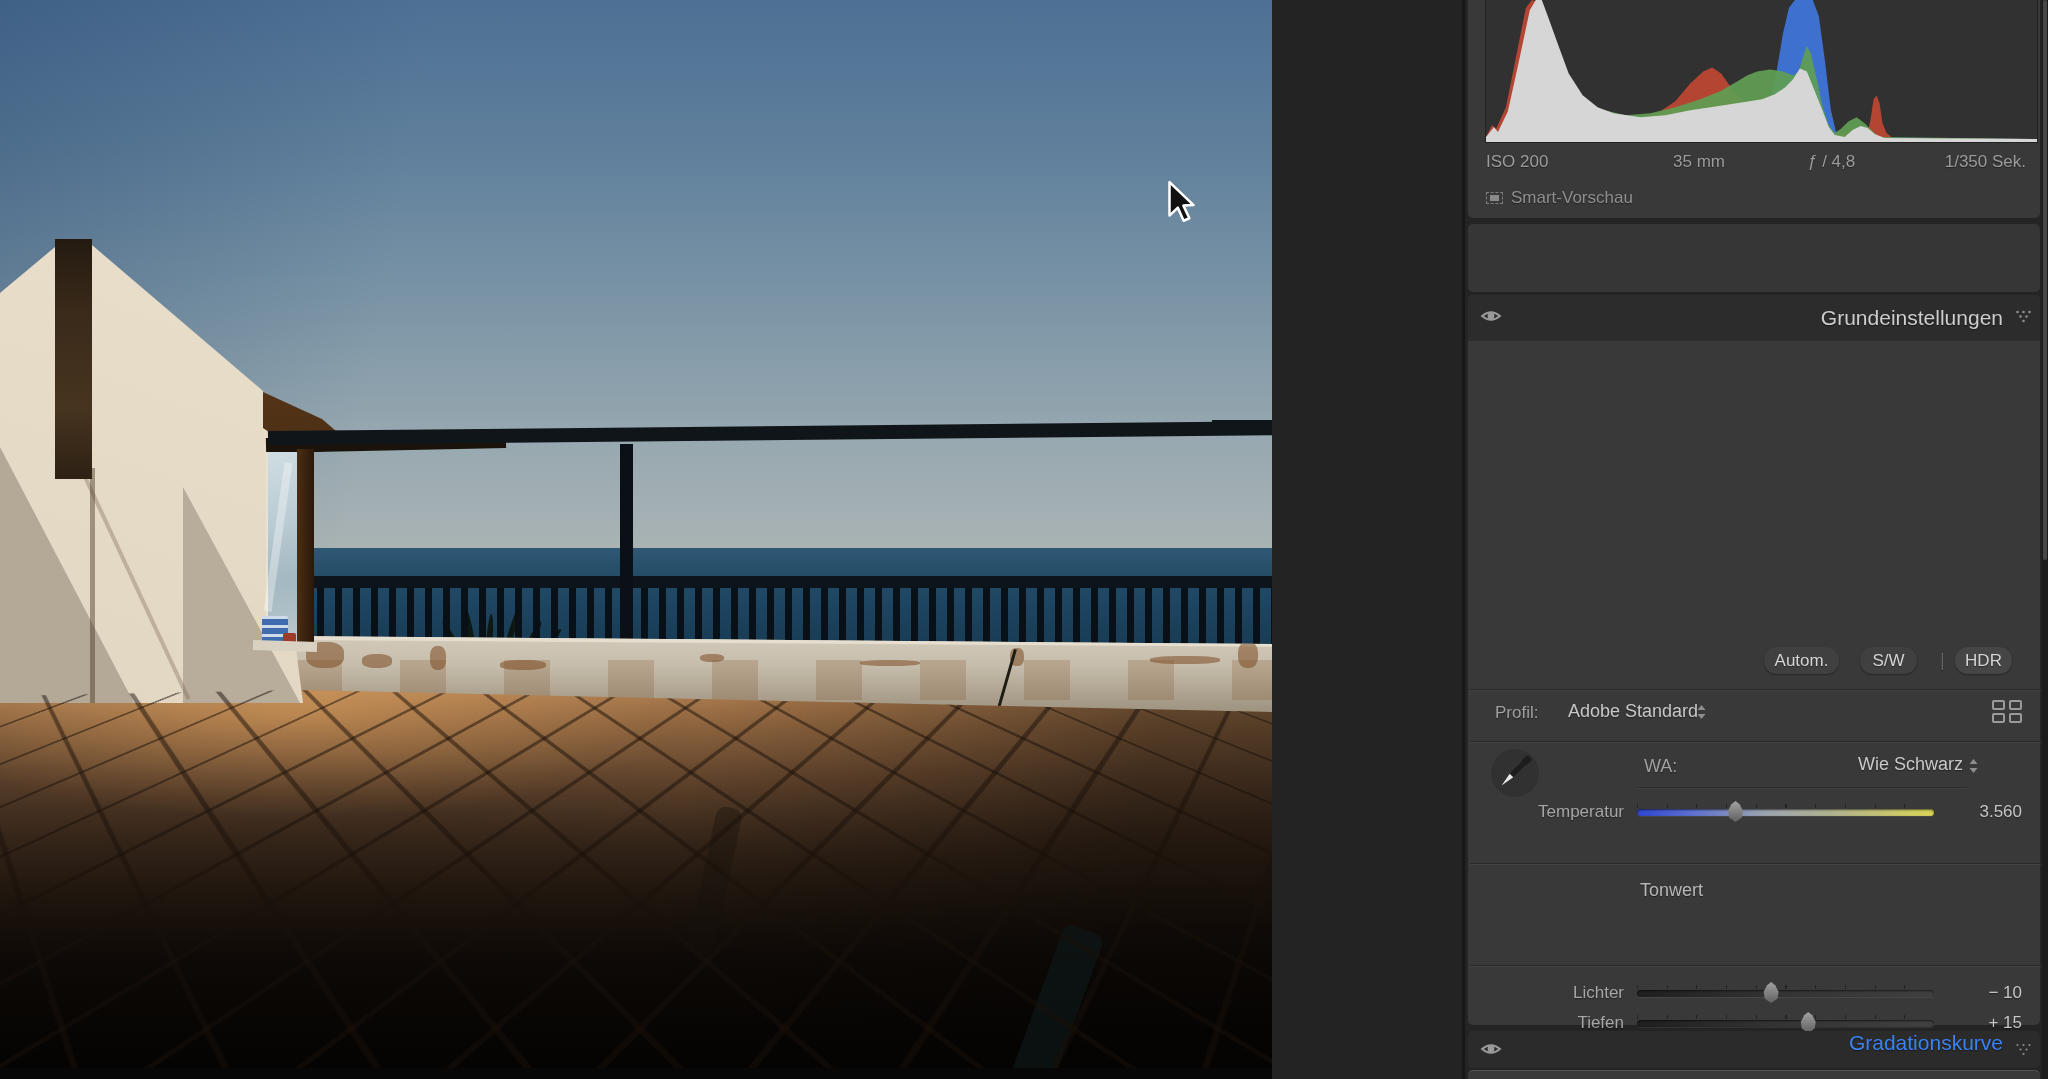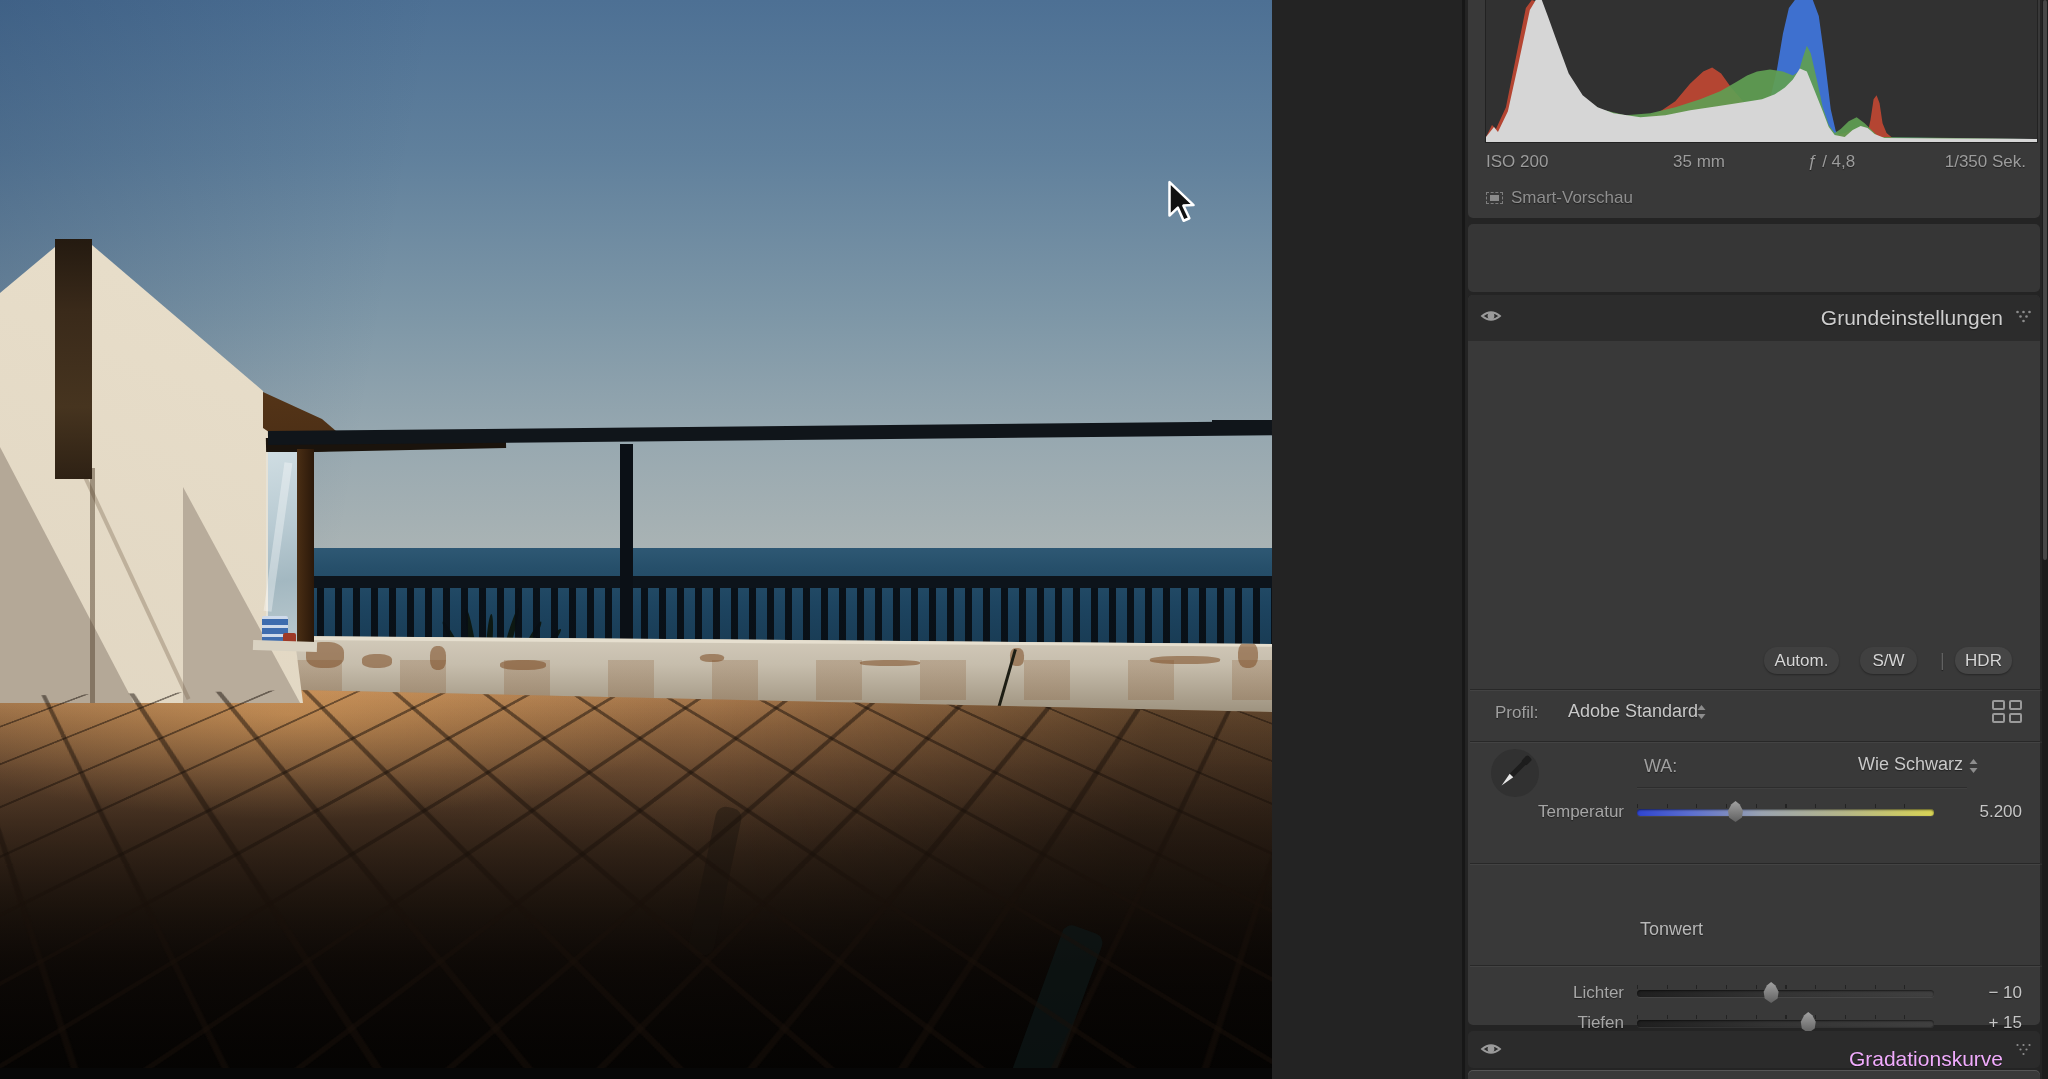--- a/index.html
+++ b/index.html
@@ -341,25 +341,25 @@
           <path d="M5.5,15 L9.5,10 L1.5,10 Z" fill="#8d8d8d"></path>
       </svg>
       <div class="subline" style="top:492px;"></div>
 
       <div class="srow" style="top:502px;">
         <span class="slbl">Temperatur</span>
         <div class="ticks"></div>
         <div class="track temp">
             <span class="thumb" style="left: 33%;"></span>
           </div>
-        <span class="sval">5.200</span>
+        <span class="sval">3.560</span>
       </div>
       <div class="divline" style="top:568px;"></div>
 
-      <div class="sec-head" style="top:585px;margin-top:39px;">Tonwert</div>
+      <div class="sec-head" style="top:585px;">Tonwert</div>
       <div class="divline" style="top:670px;"></div>
 
       <div class="srow" style="top:683px;">
         <span class="slbl">Lichter</span>
         <div class="ticks"></div>
         <div class="track">
             <span class="thumb" style="left: 45%;"></span>
           </div>
         <span class="sval">− 10</span>
       </div>
@@ -386,21 +386,21 @@
         <span class="sval">+ 25</span>
       </div>
 
     </div>
 
     <div class="pbox" style="top:1031px;height:37px;background:#2b2b2b;">
       <svg class="eye-ic" style="top:9px;" width="22" height="18" viewBox="0 0 22 18">
         <path d="M2,9 Q11,1.5 20,9 Q11,16.5 2,9 Z" fill="none" stroke="#9a9a9a" stroke-width="1.8"></path>
         <circle cx="11" cy="9" r="3.4" fill="#9a9a9a"></circle>
       </svg>
-      <span class="phead-title" style="top:16px;color:#f0abfc;">Gradationskurve</span>
+      <span class="phead-title" style="top:0;color:#3b82f6;">Gradationskurve</span>
       <svg class="tri-ic" style="top:12px;" width="17" height="13" viewBox="0 0 17 13">
         <g fill="#8d8d8d">
           <circle cx="2.5" cy="2" r="1.1"></circle>
             <circle cx="8.5" cy="2" r="1.1"></circle>
             <circle cx="14.5" cy="2" r="1.1"></circle>
           <circle cx="5.5" cy="6.5" r="1.1"></circle>
             <circle cx="11.5" cy="6.5" r="1.1"></circle>
           <circle cx="8.5" cy="11" r="1.1"></circle>
         </g>
       </svg>

